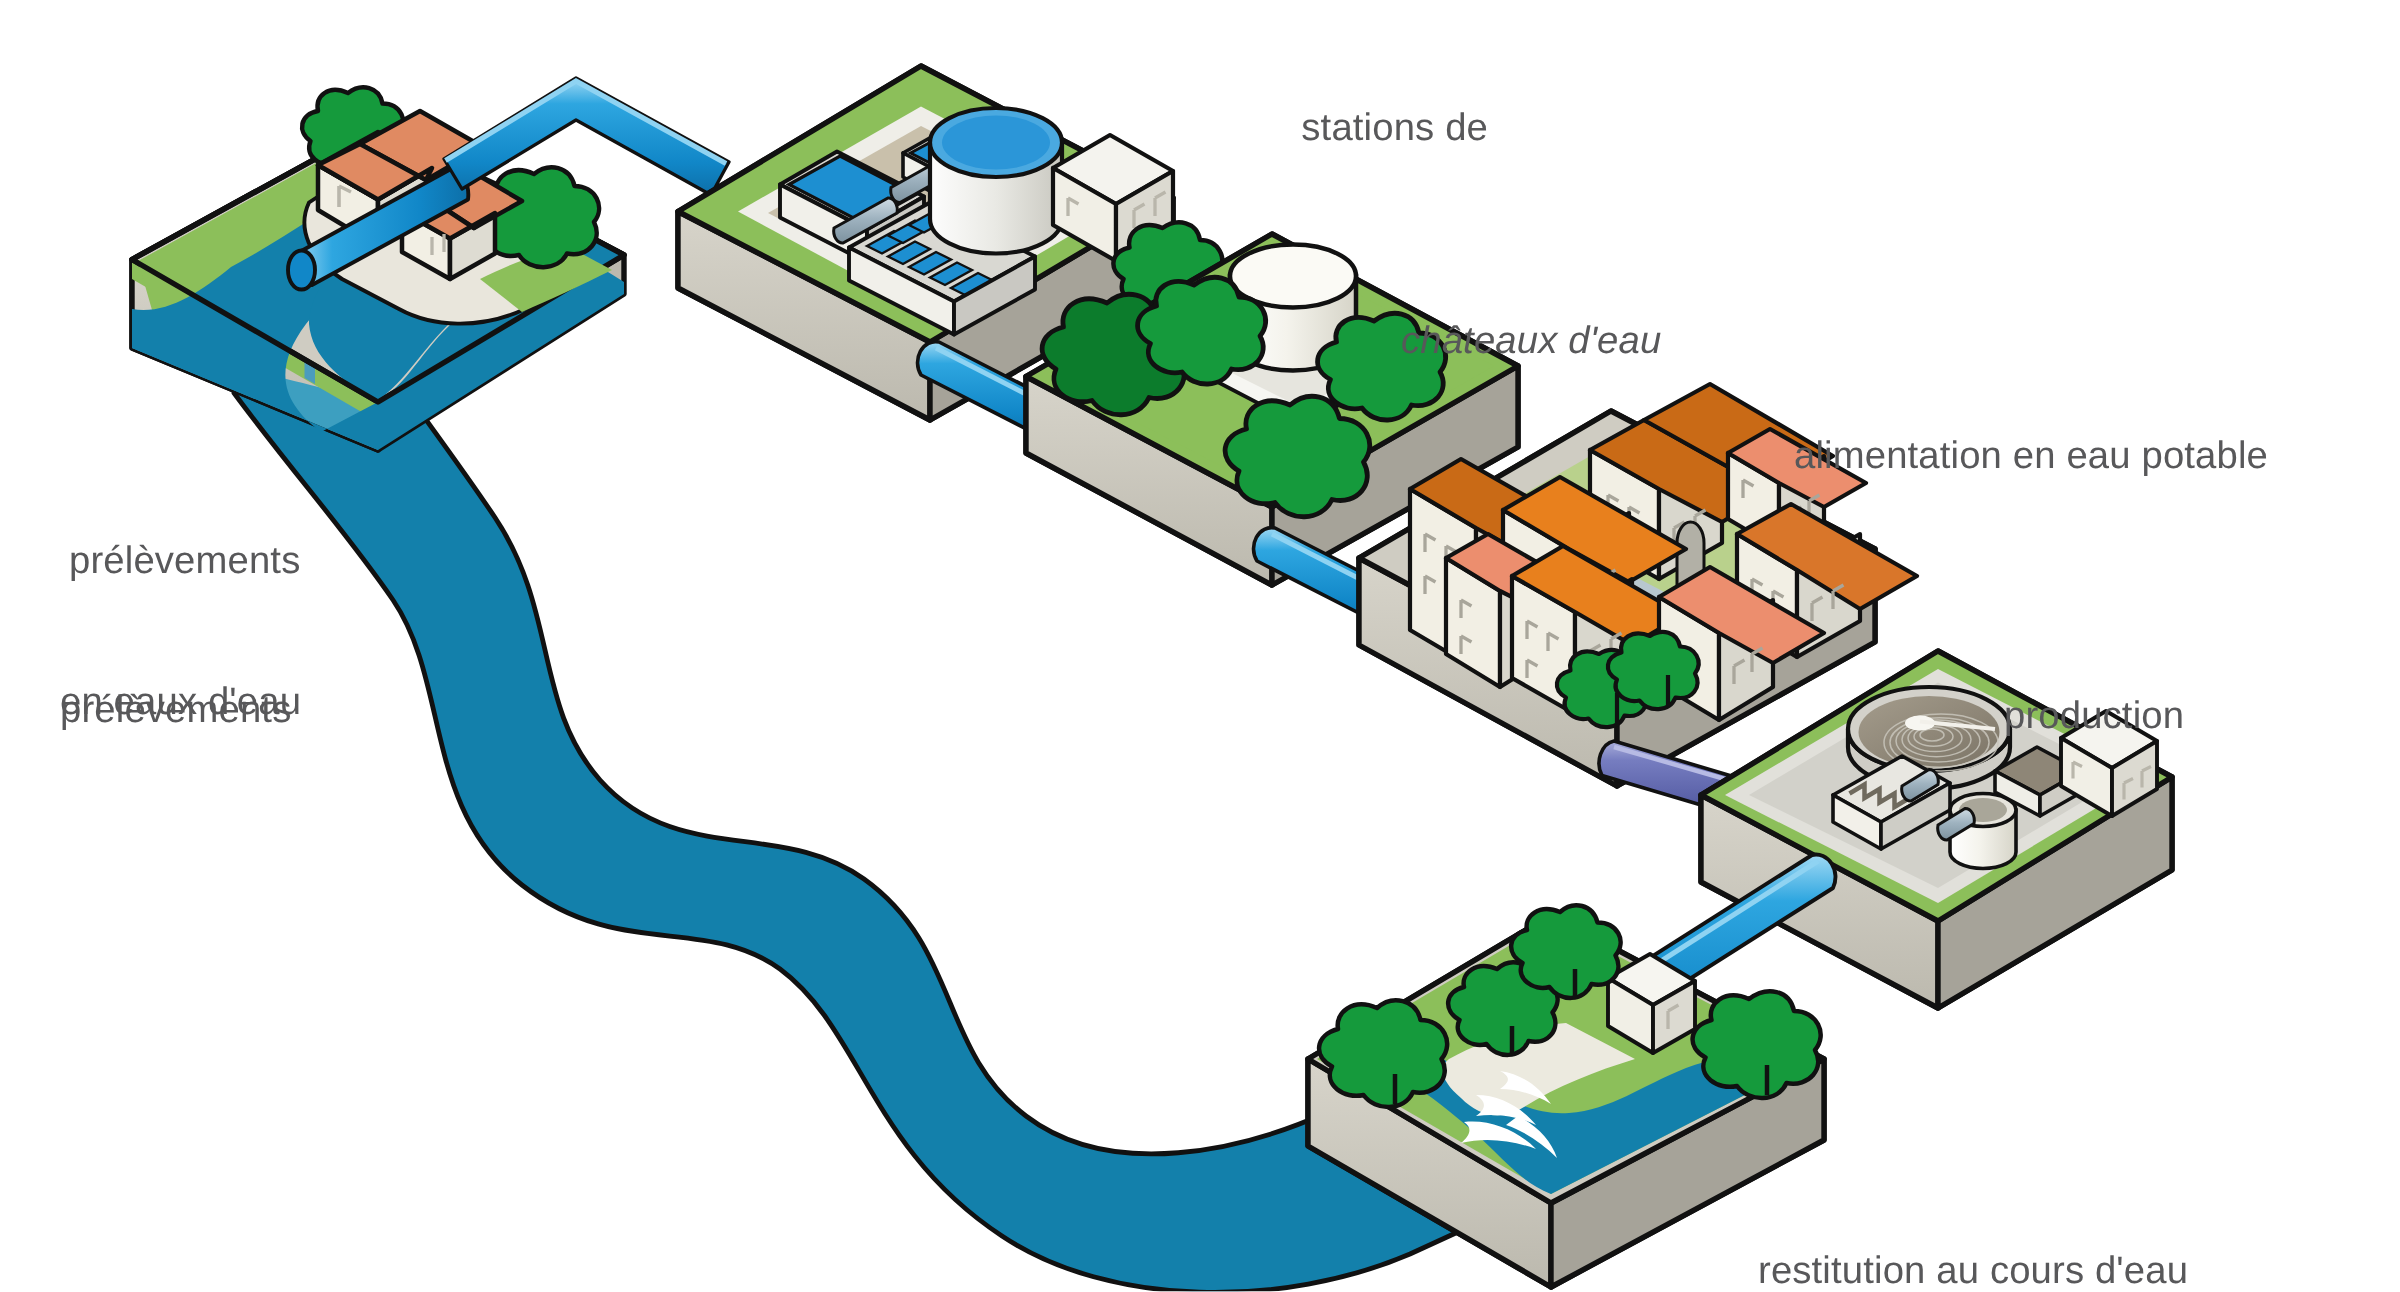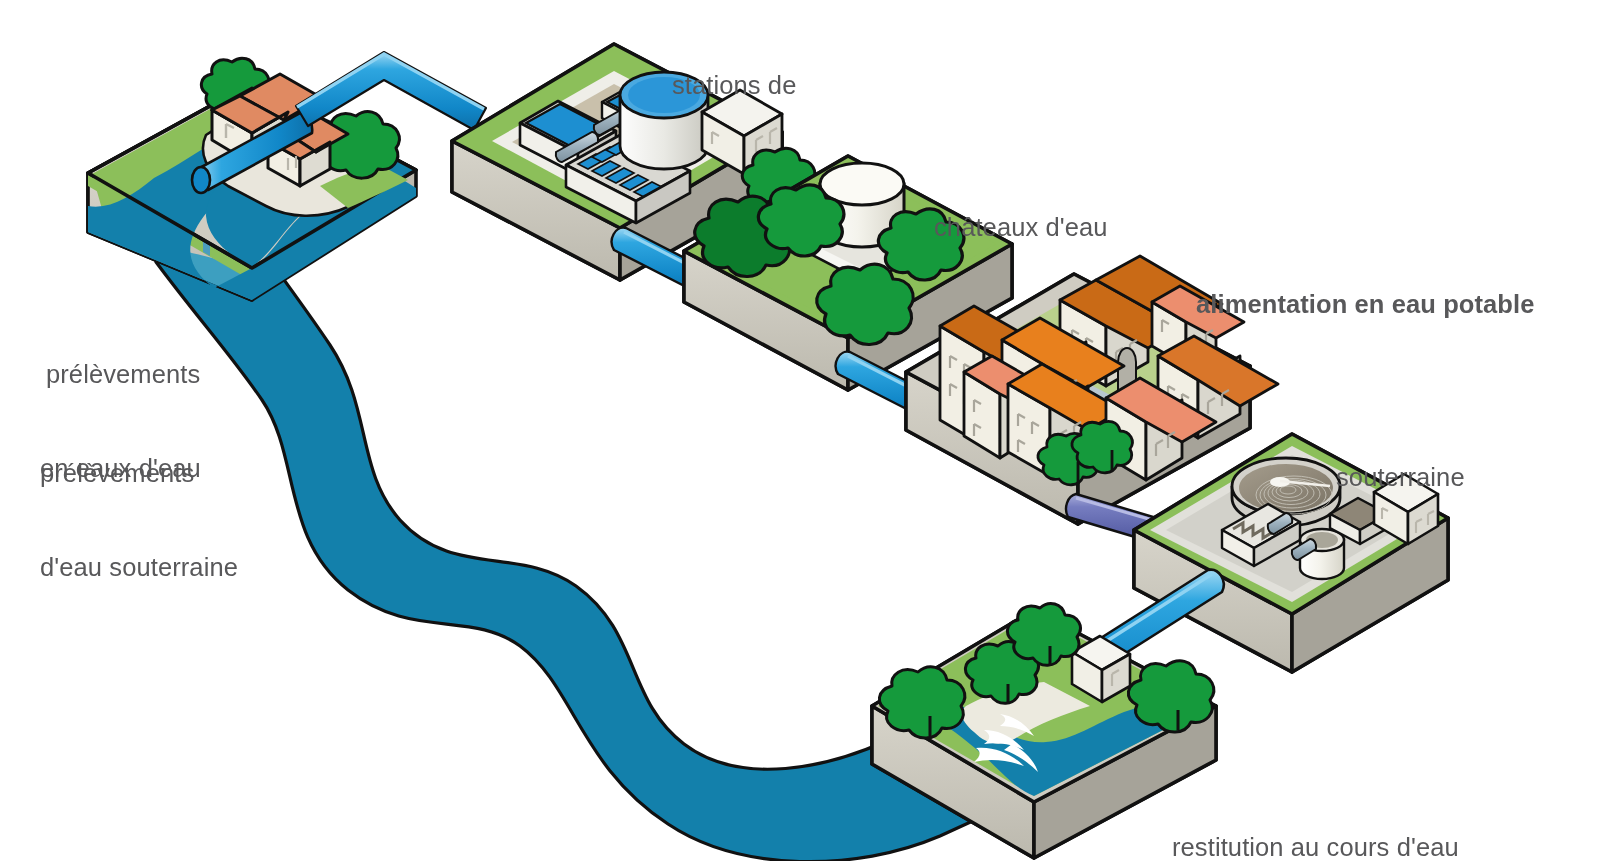--- a/index.html
+++ b/index.html
@@ -12,21 +12,21 @@
   #scene{position:absolute;left:0;top:0;width:1600px;height:861px;}
   .lbl{
     position:absolute;
     color:#58585a;
     font-size:25.5px;
     line-height:1.22;
     letter-spacing:0.1px;
     white-space:pre;
     font-weight:400;
   }
-  .lbl.c{text-align:left;}
+  .lbl.c{text-align:right;}
 </style>
 </head>
 <body>
 
 <div id="stage">
 
   <svg id="scene" viewBox="0 0 1600 861" xmlns="http://www.w3.org/2000/svg">
     <defs>
       <linearGradient id="gPipeClean" x1="0" y1="0" x2="0" y2="1">
         <stop offset="0%" stop-color="#9fd9f4"></stop>
@@ -484,39 +484,38 @@
                  c 15 3 26 -10 19 -22 c 9 -11 1 -26 -14 -26 c -3 -14 -18 -17 -30 -8 z" fill="#159a3c" stroke="#111" stroke-width="3" stroke-linejoin="round"></path>
         <path d="M 1178 710 l 0 20" stroke="#111" stroke-width="3"></path>
       </g>
     </g>
   </svg>
 
   <div class="lbl c" style="left:672px;top:8px;width:320px;">
     <div>stations de</div>
   </div>
 
-  <div class="lbl" style="left:934px;top:150px;">
+  <div class="lbl" style="left:934px;top:150px;font-style:italic;">
     <div>châteaux d'eau</div>
   </div>
 
-  <div class="lbl" style="left:1196px;top:227px;font-weight:bold;">
+  <div class="lbl" style="left:1196px;top:227px;">
     <div>alimentation en eau potable</div>
   </div>
 
   <div class="lbl" style="left:1336px;top:400px;">
-    <div>souterraine</div>
+    <div>production</div>
   </div>
 
   <div class="lbl" style="left:40px;top:297px;">
     <div style="padding-left:6px">prélèvements</div>
     <div>en eaux d'eau</div>
   </div>
 
   <div class="lbl" style="left:40px;top:396px;">
     <div>prélèvements</div>
-    <div>d'eau souterraine</div>
   </div>
 
   <div class="lbl" style="left:1172px;top:770px;">
     <div>restitution au cours d'eau</div>
   </div>
 
 </div>
 
 </body></html>

